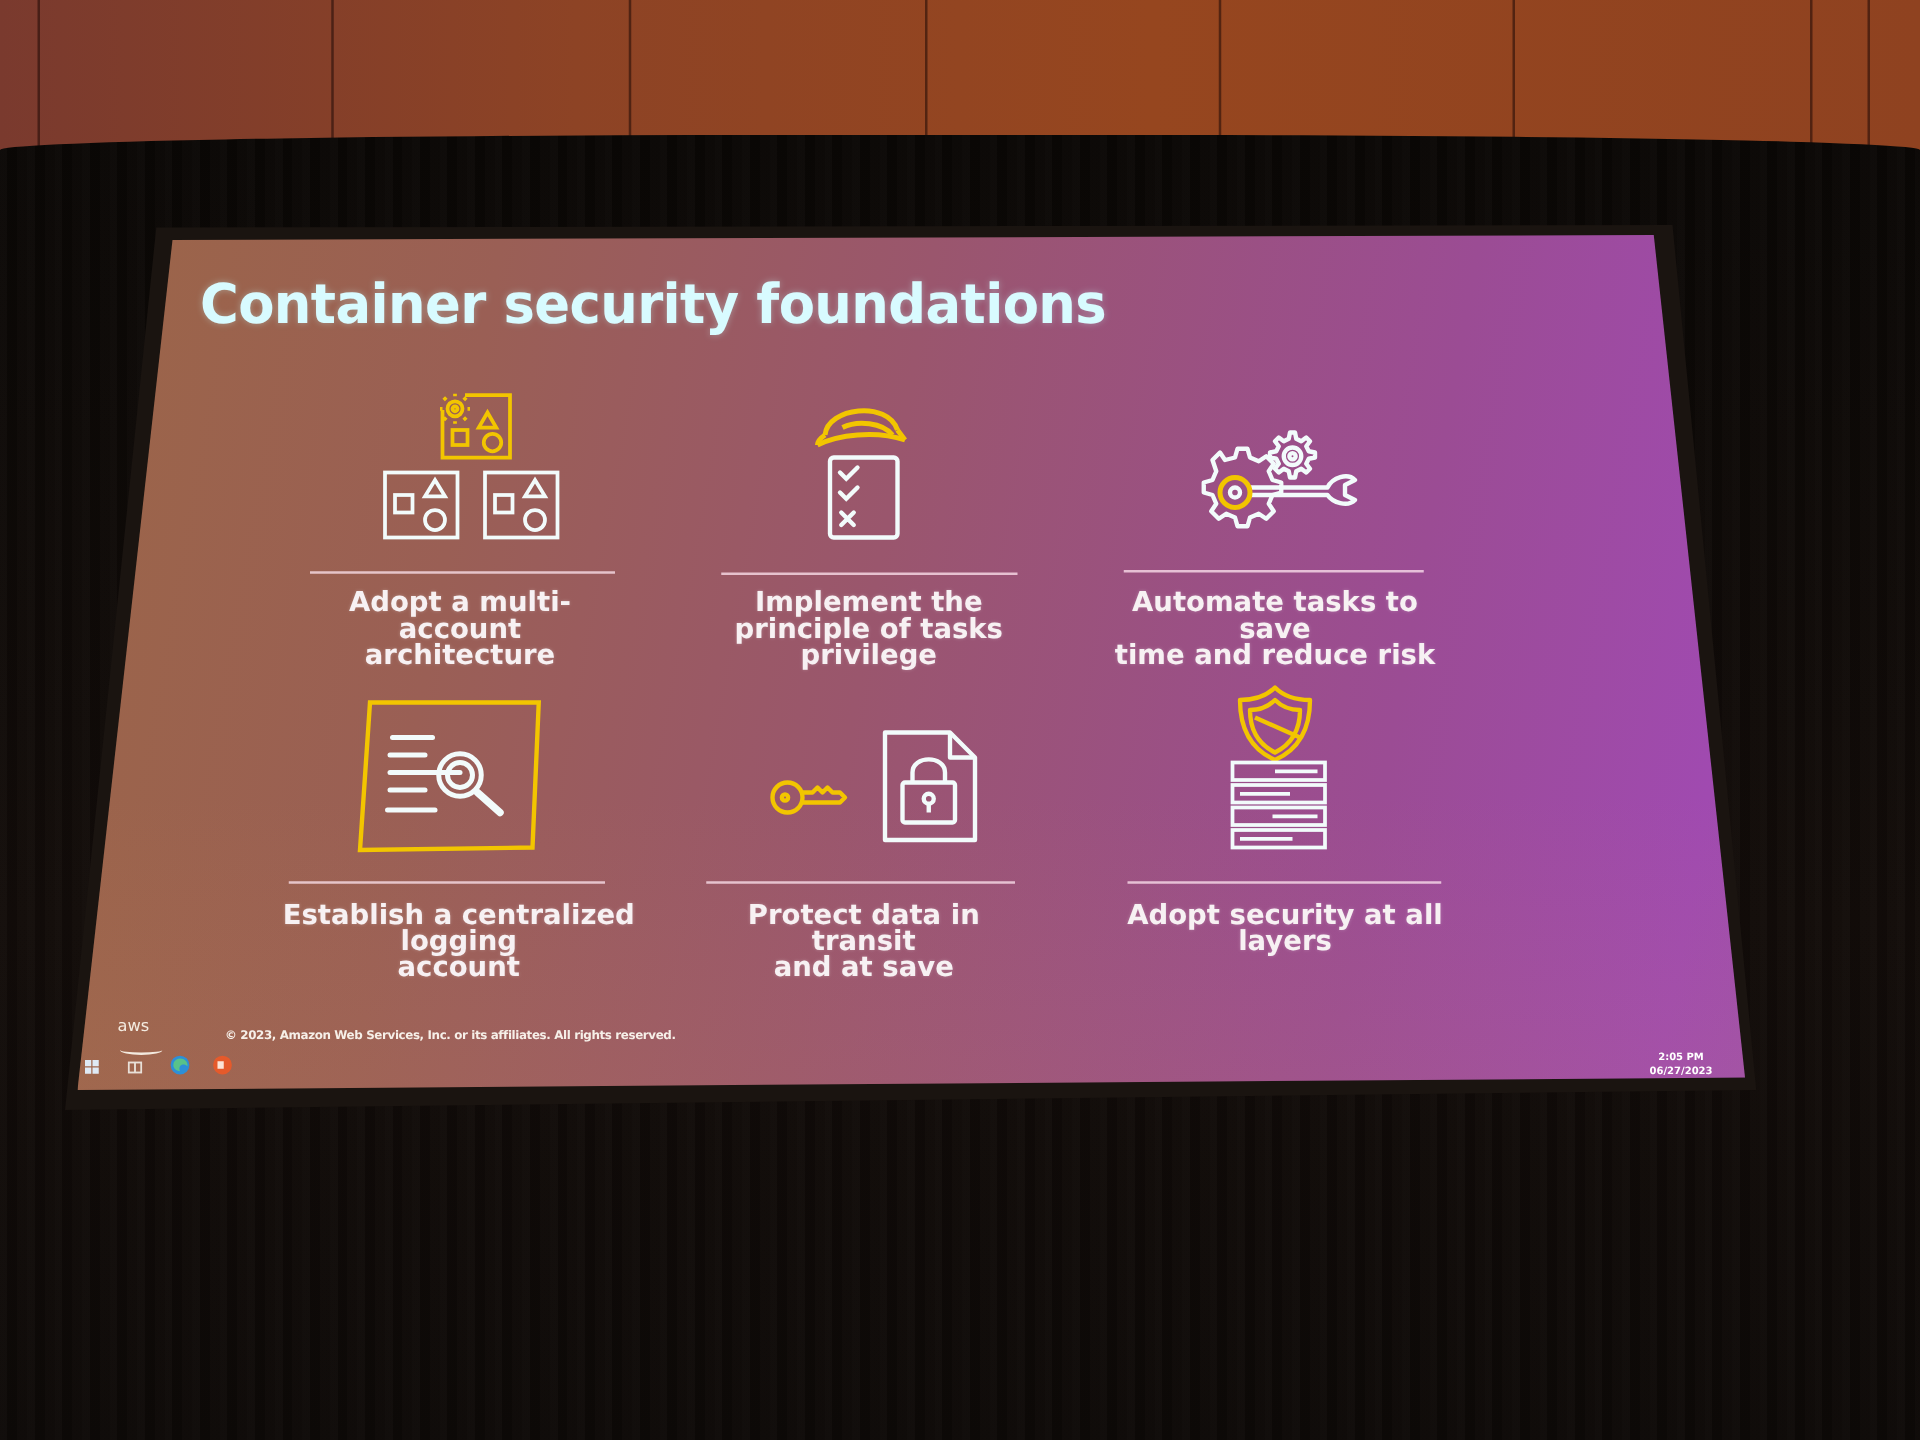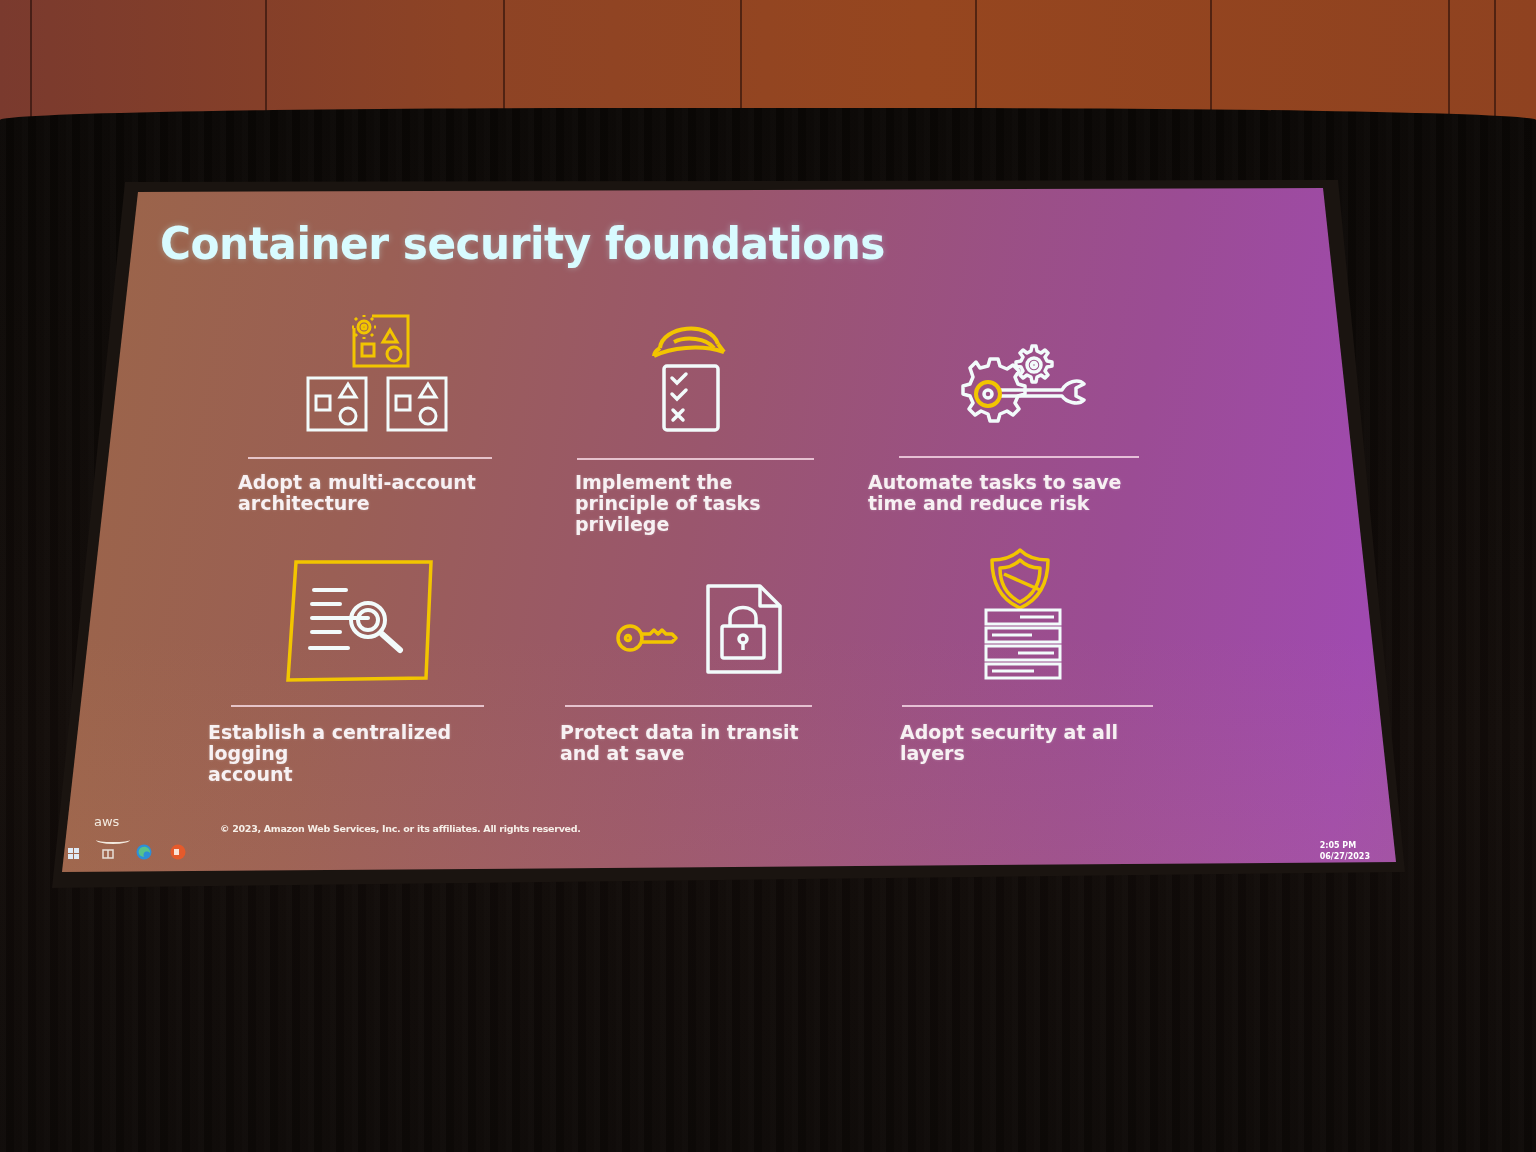--- a/index.html
+++ b/index.html
@@ -36,39 +36,39 @@
     }
     .title {
       position: absolute; left: 160px; top: 218px; font-size: 44px; font-weight: bold;
       color: #d8fbff; letter-spacing: -0.5px; white-space: nowrap;
       font-family: "DejaVu Sans", sans-serif; transform: scaleX(0.96); transform-origin: left;
       text-shadow: 0 0 6px rgba(200,255,255,0.35);
     }
     .item { position: absolute; }
     .item .rule { position: absolute; height: 2px; background: rgba(255,230,240,0.75); }
     .item .label {
-      position: absolute; color: #f7f1f3; font-size: 19px;
+      position: absolute; text-align: center; color: #f7f1f3; font-size: 22px;
       line-height: 21px; font-weight: bold; white-space: pre-line;
       font-family: "DejaVu Sans", sans-serif; text-shadow: 0 0 3px rgba(255,255,255,0.25);
     }
     .icon { position: absolute; }
     .footer-logo {
       position: absolute; left: 94px; top: 814px; color: #f3eadf; font-size: 13px;
       font-family: "DejaVu Sans", sans-serif;
     }
     .footer-logo .smile { position: absolute; left: 2px; top: 22px; width: 34px; height: 6px; border-bottom: 2px solid #f3eadf; border-radius: 0 0 50% 50%; }
     .copyright {
       position: absolute; left: 180px; top: 823px; color: #f6efe8; font-size: 9.5px; font-weight: bold;
-      letter-spacing: -0.3px; white-space: nowrap; font-family: "DejaVu Sans", sans-serif; margin-left: 40px;
+      letter-spacing: -0.3px; white-space: nowrap; font-family: "DejaVu Sans", sans-serif;
     }
     .taskbar { position: absolute; left: 62px; top: 838px; width: 1334px; height: 28px; }
     .tb-icon { position: absolute; top: 6px; width: 16px; height: 16px; }
     .clock {
       position: absolute; right: 26px; top: 2px; color: #fff; font-size: 8px; font-weight: bold;
-      line-height: 11px; font-family: "DejaVu Sans", sans-serif;
+      text-align: center; line-height: 11px; font-family: "DejaVu Sans", sans-serif;
     }
   </style>
 </head>
 <body>
 
 <div class="wall">
   <div class="seam" style="left:30px"></div>
   <div class="seam" style="left:265px"></div>
   <div class="seam" style="left:503px"></div>
   <div class="seam" style="left:740px"></div>
@@ -138,21 +138,21 @@
       <path d="M26 30 l6 -6 l4 6 l8 -2 l2 -7 l8 0 l2 7 l7 3 l6 -4 l6 6 l-4 6 l3 7 l7 2 l0 8 l-7 2 l-3 7 l4 6 l-6 6 l-6 -4 l-7 3 l-2 7 l-8 0 l-2 -7 l-7 -3 l-6 4 l-6 -6 l4 -6 l-3 -7 l-7 -2 l0 -8 l7 -2 l3 -7 z"></path>
       <path d="M88 8 l4 0 l1 5 l4 2 l4 -3 l3 3 l-3 4 l2 4 l5 1 l0 4 l-5 1 l-2 4 l3 4 l-3 3 l-4 -3 l-4 2 l-1 5 l-4 0 l-1 -5 l-4 -2 l-4 3 l-3 -3 l3 -4 l-2 -4 l-5 -1 l0 -4 l5 -1 l2 -4 l-3 -4 l3 -3 l4 3 l4 -2 z"></path>
       <circle cx="90" cy="27" r="7"></circle>
         <circle cx="90" cy="27" r="2.5"></circle>
       <path d="M56 52 H118 C122 44 134 40 140 46 L132 50 L132 58 L140 62 C134 68 122 64 118 58 H56"></path>
       <circle cx="44" cy="56" r="4"></circle>
     </g>
     <circle cx="44" cy="56" r="12" fill="none" stroke="#f2c500" stroke-width="4"></circle>
   </svg>
   <div class="rule" style="left:899px;top:456px;width:240px"></div>
-  <div class="label" style="left:868px;top:472px;width:264px">Automate tasks to save
+  <div class="label" style="left:888px;top:472px;width:264px">Automate tasks to save
 time and reduce risk</div>
 </div>
 
 <div class="item">
   <svg class="icon" style="left:284px;top:558px" width="150" height="126" viewBox="0 0 150 126">
     <path d="M12 4 L147 4 L142 120 L4 122 Z" fill="none" stroke="#f2c500" stroke-width="3.5"></path>
     <g stroke="#f2fbfb" stroke-width="4" stroke-linecap="round" fill="none">
       <path d="M30 32 H62"></path>
         <path d="M28 46 H56"></path>
         <path d="M28 60 H84"></path>

